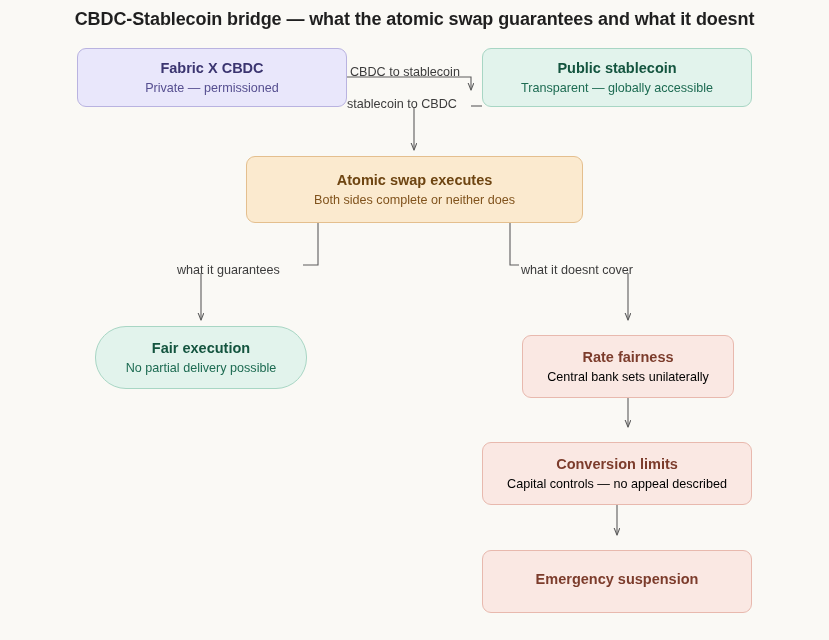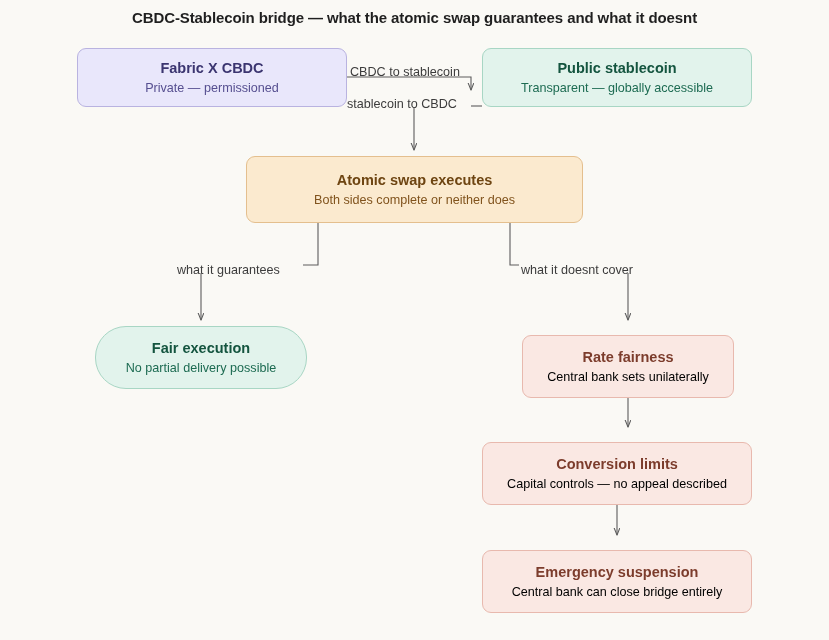--- a/index.html
+++ b/index.html
@@ -26,21 +26,21 @@
     width: 829px;
     height: 640px;
     pointer-events: none;
   }
   .diagram-title {
     position: absolute;
     left: 0;
     top: 9px;
     width: 829px;
     text-align: center;
-    font-size: 15px;
+    font-size: 18px;
     font-weight: 700;
     color: #1f1f1f;
     letter-spacing: -0.1px;
   }
   .node {
     position: absolute;
     box-sizing: border-box;
     border-radius: 9px;
     border-width: 1px;
     border-style: solid;
@@ -172,21 +172,20 @@
     <div class="node-sub">Central bank sets unilaterally</div>
   </div>
 
   <div class="node n-pink" id="node-conversion-limits">
     <div class="node-title">Conversion limits</div>
     <div class="node-sub">Capital controls — no appeal described</div>
   </div>
 
   <div class="node n-pink" id="node-emergency-susp">
     <div class="node-title">Emergency suspension</div>
-    <div class="node-sub">Central bank can close bridge entirely</div>
   </div>
 
   <div class="edge-label" id="label-cbdc-to-stablecoin">CBDC to stablecoin</div>
 
   <div class="edge-label" id="label-stablecoin-to-cbdc">stablecoin to CBDC</div>
 
   <div class="edge-label" id="label-what-it-guarantees">what it guarantees</div>
 
   <div class="edge-label" id="label-what-it-doesnt-cover">what it doesnt cover</div>
 

